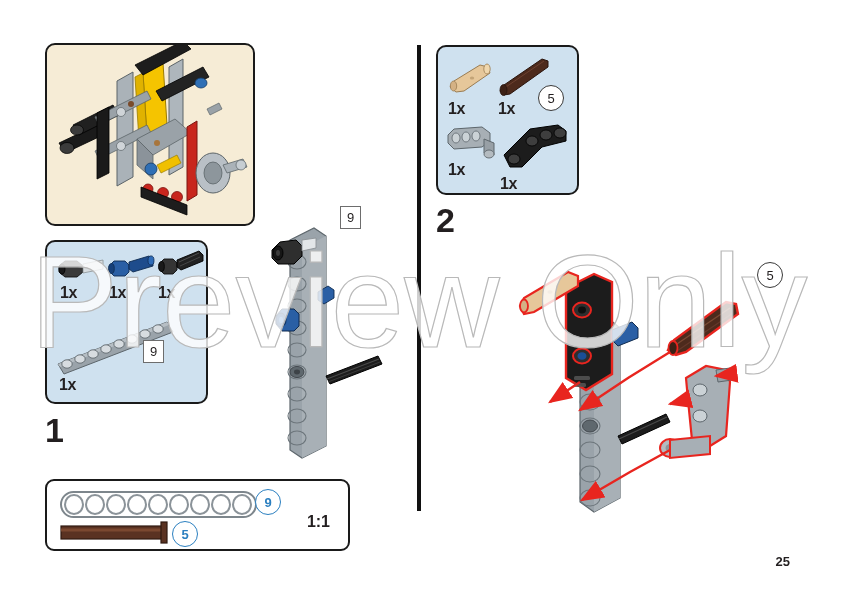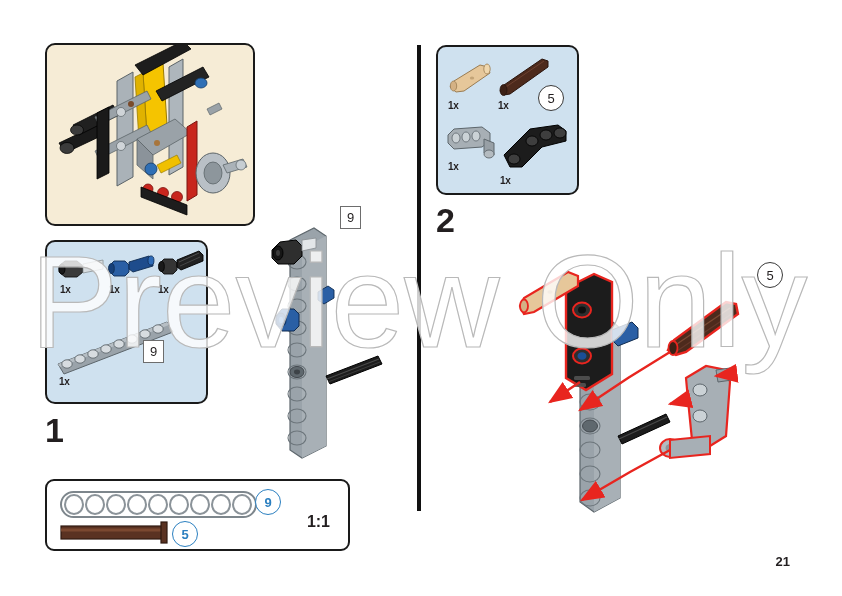--- a/index.html
+++ b/index.html
@@ -74,21 +74,21 @@
     width:26px;height:26px;border-radius:50%;
     border:1.5px solid #3a3a3a;background:#ffffff;
     display:flex;align-items:center;justify-content:center;
     font-size:13px;color:#231f20;
     box-sizing:border-box;
   }
   .circ-count.blue{border-color:#2b7fc0;color:#2b7fc0;font-weight:bold;border-width:1.8px;}
 
   .qty{
     position:absolute;
-    font-size:10px;font-weight:bold;color:#231f20;
+    font-size:16px;font-weight:bold;color:#231f20;
     letter-spacing:-0.3px;
   }
 
   .ratio{
     position:absolute;right:18px;top:32px;
     font-size:16px;font-weight:bold;color:#231f20;
   }
 
   
   .watermark{
@@ -423,15 +423,15 @@
     </svg>
     <div class="circ-count" style="position:absolute;left:237px;top:12px;">5</div>
   </div>
 
   <div class="watermark">
     <svg width="842" height="130" viewBox="0 0 842 130">
       <text class="wm-text" x="14" y="104">Preview Only</text>
     </svg>
   </div>
 
-  <div class="page-num">21</div>
+  <div class="page-num">25</div>
 
 </div>
 
 </body></html>

